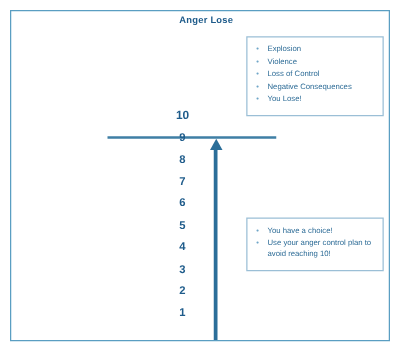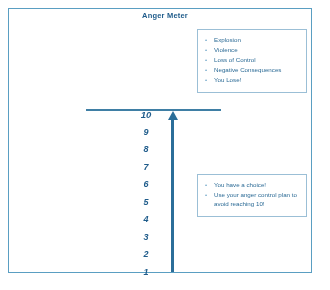--- a/index.html
+++ b/index.html
@@ -91,23 +91,22 @@
     line-height: 10px;
   }
   .callout-bottom .bullet-item {
     line-height: 9.5px;
   }
 
   
   .scale {
     position: absolute;
     left: 129px;
-    top: 106px;
+    top: 84px;
     width: 34px;
-    font-style: italic;
   }
   .scale-num {
     text-align: center;
     font-size: 9px;
     font-weight: bold;
     color: #1f5c8b;
     line-height: 17.5px;
     height: 17.5px;
   }
   .scale-num.top-num {
@@ -144,21 +143,21 @@
     border-bottom: 9px solid #2b6e99;
   }
 </style>
 </head>
 <body>
 
 <div id="poster">
 
   <div class="outer-frame"></div>
 
-  <div class="title">Anger Meter</div>
+  <div class="title">Anger Lose</div>
 
   <div class="callout callout-top">
     <ul class="bullet-list">
       <li class="bullet-item">Explosion</li>
       <li class="bullet-item">Violence</li>
       <li class="bullet-item">Loss of Control</li>
       <li class="bullet-item">Negative Consequences</li>
       <li class="bullet-item">You Lose!</li>
     </ul>
   </div>

